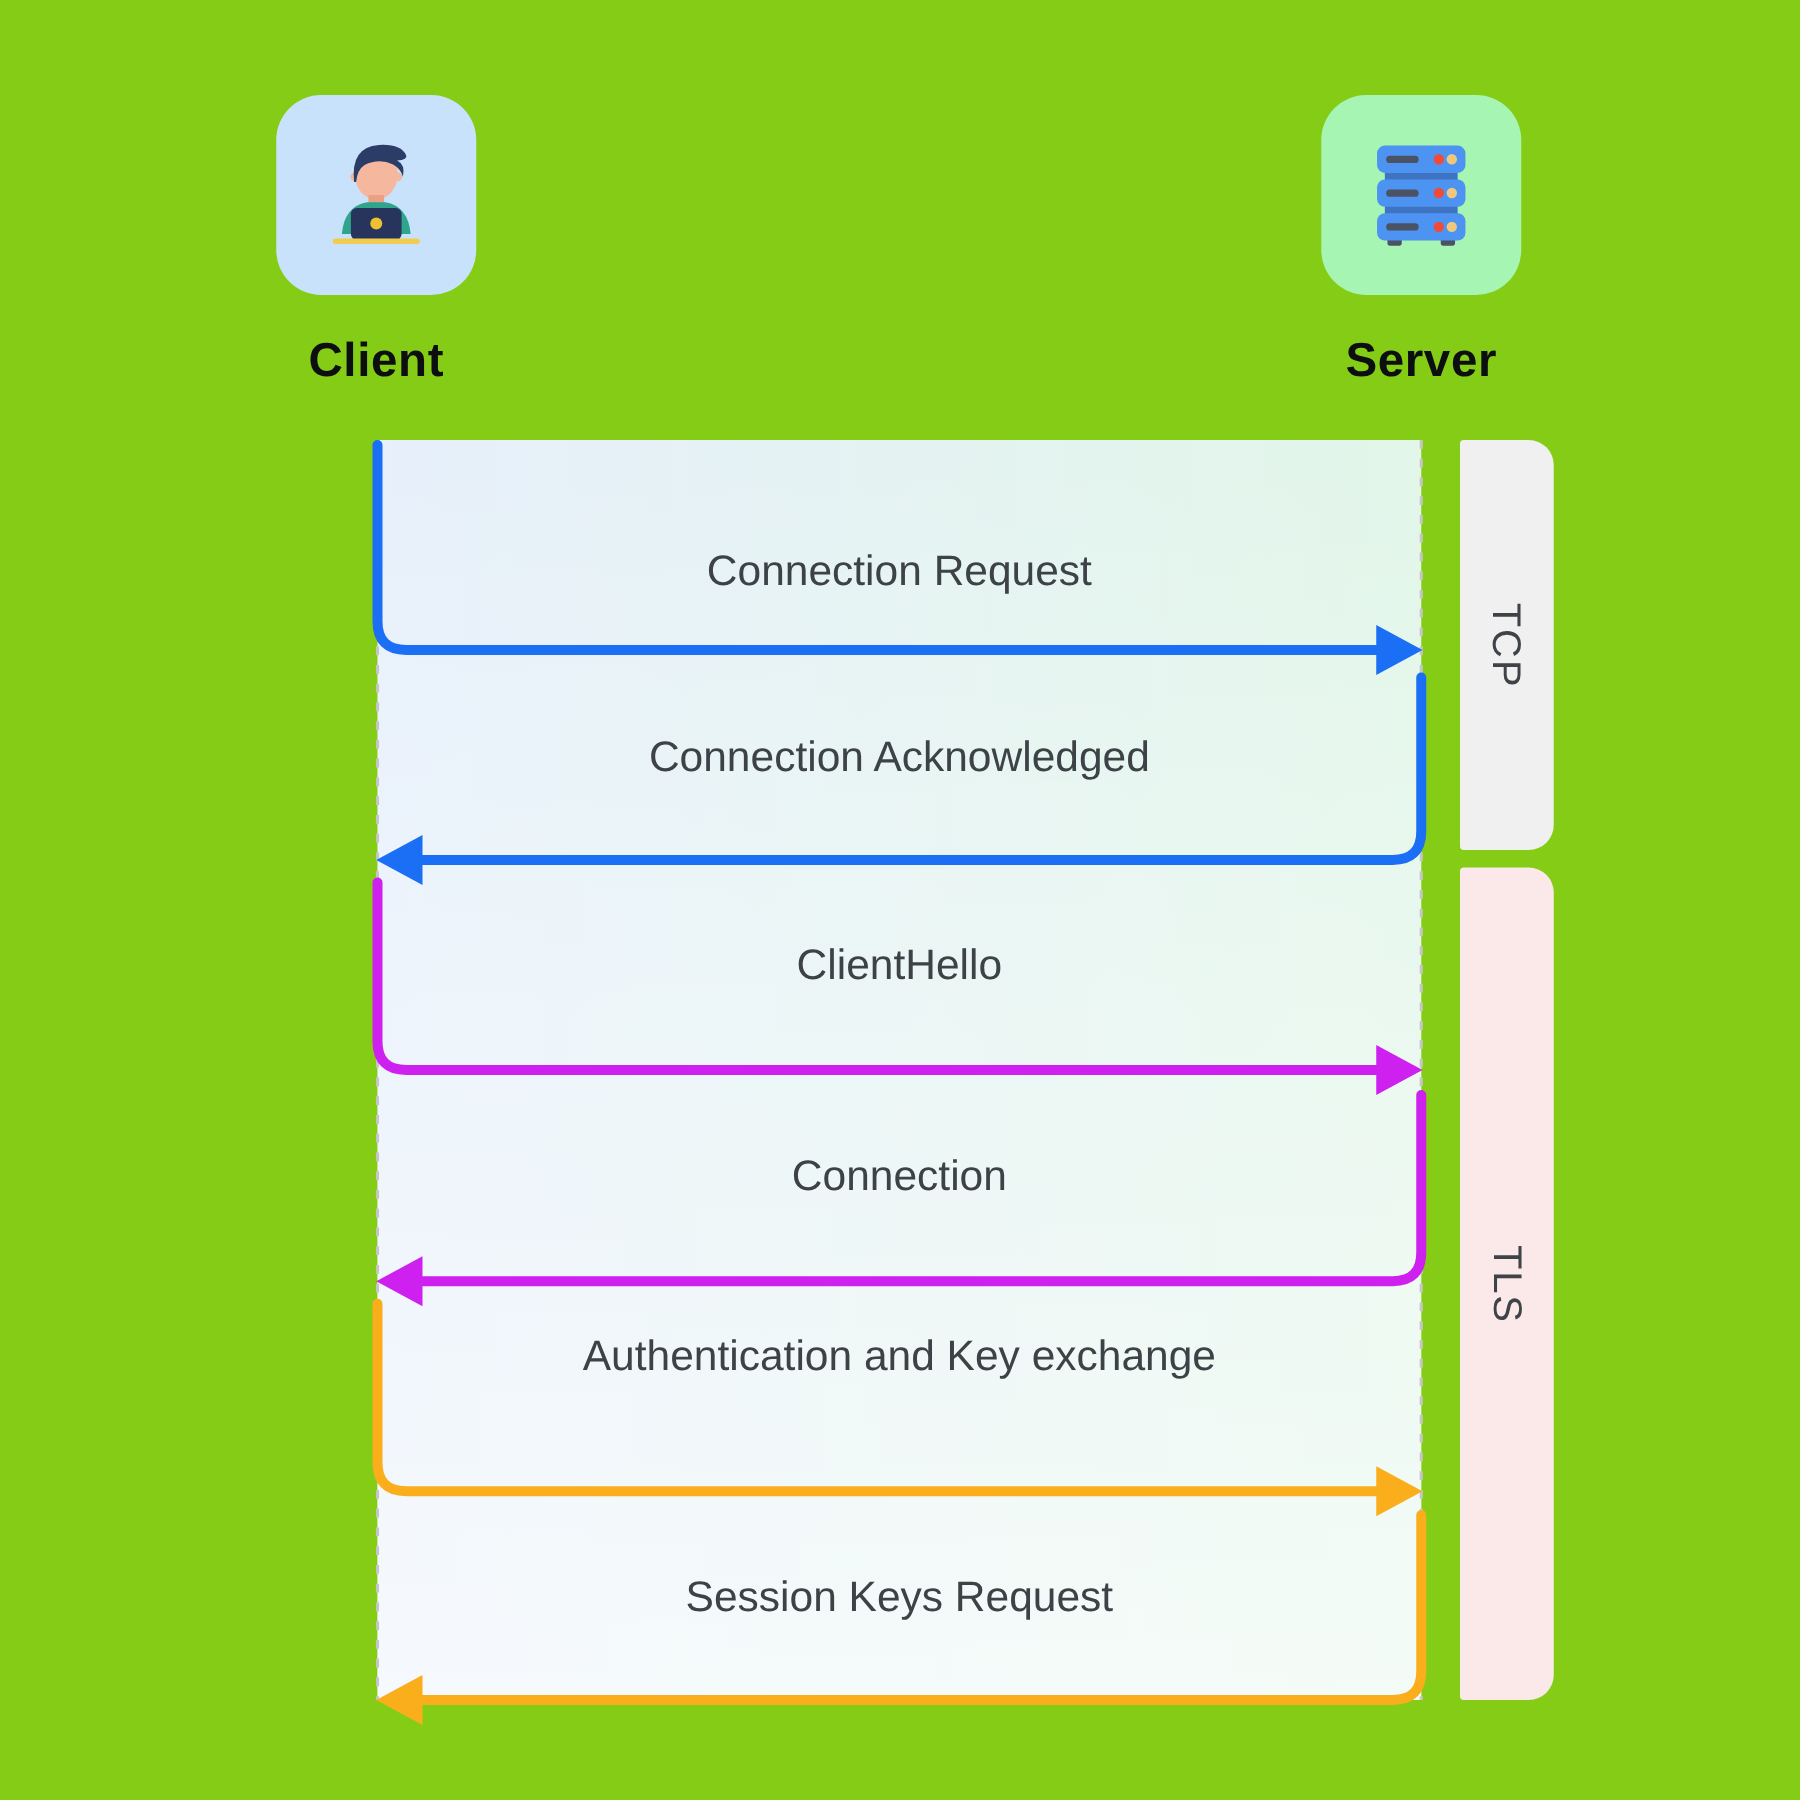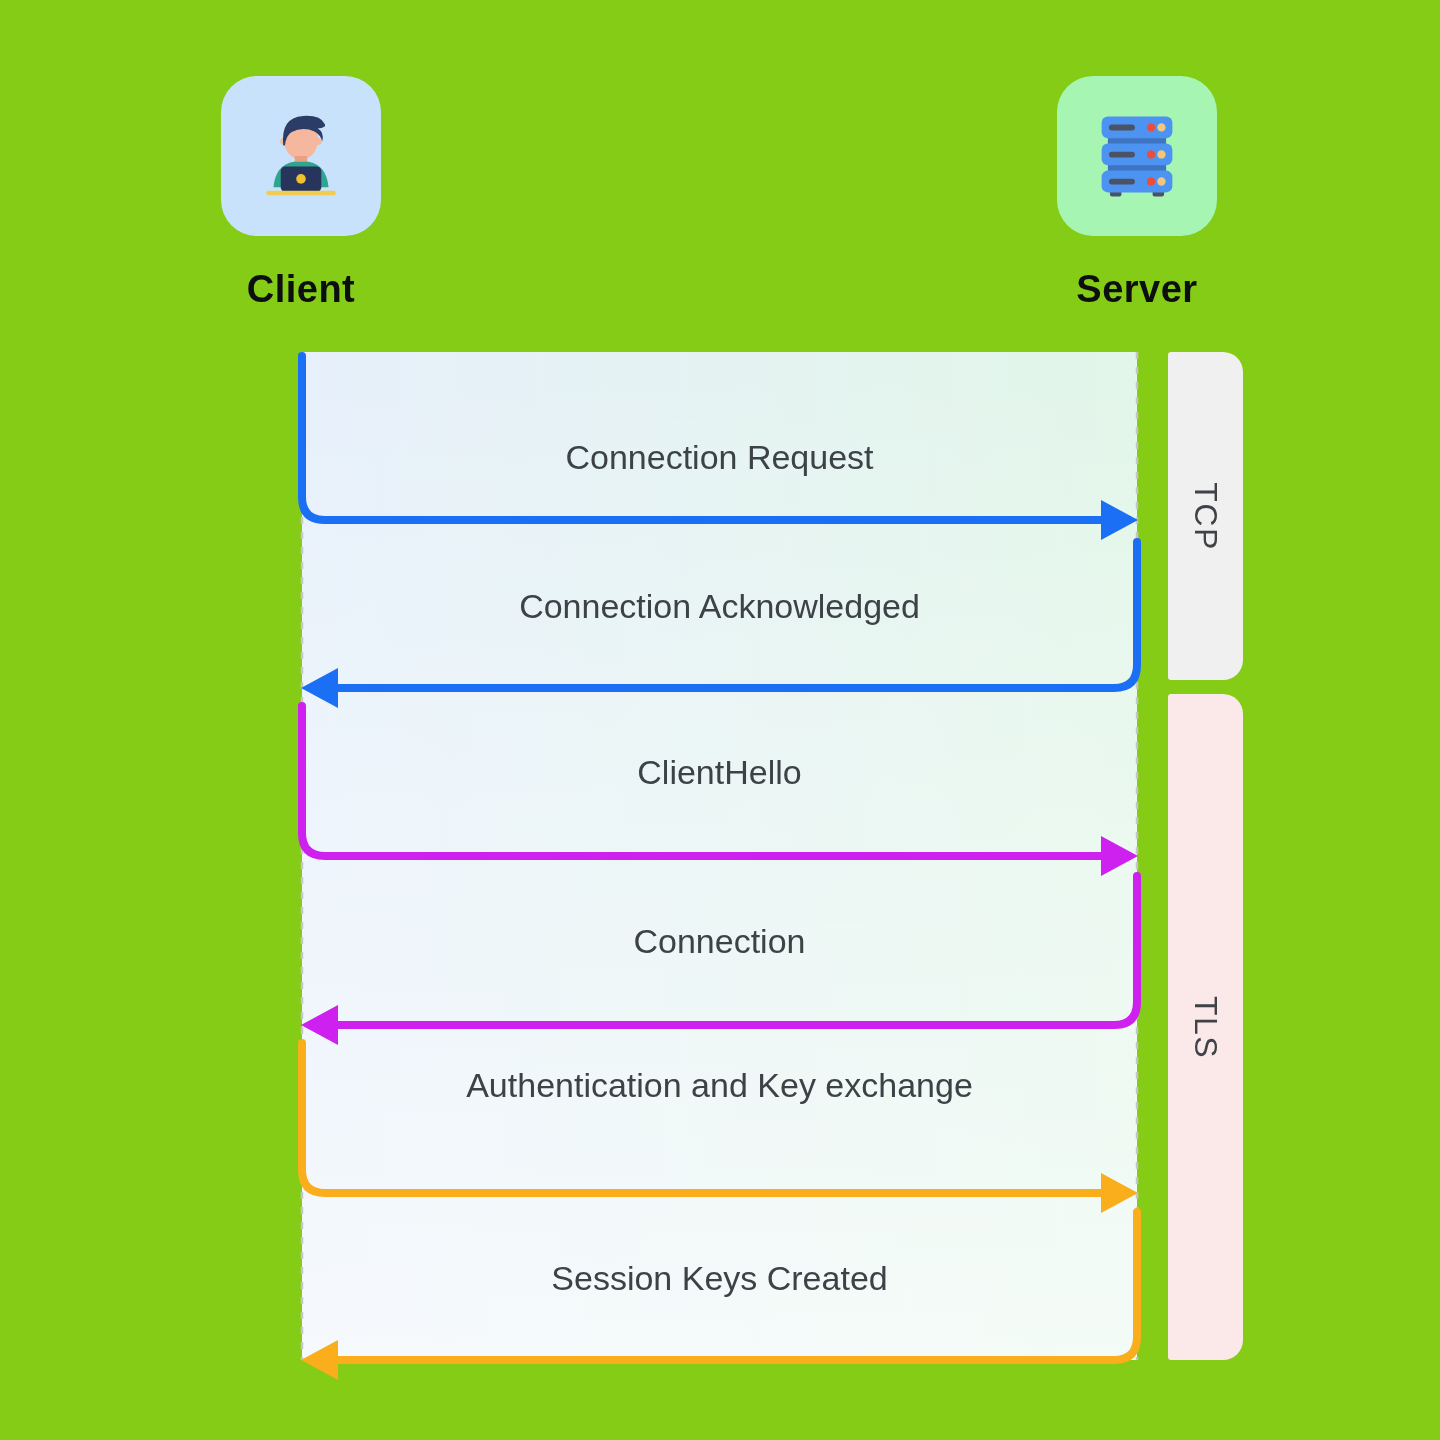--- a/index.html
+++ b/index.html
@@ -138,15 +138,15 @@
       <path d="M1137 1212 L1137 1337 Q1137 1360 1114 1360 L336 1360" fill="none" stroke-width="8" stroke-linecap="round" stroke="#FAAE1B"></path>
       <polygon points="301,1360 338,1340 338,1380" fill="#FAAE1B"></polygon>
     </g>
   </svg>
 
   <div class="msg-label" id="msg-0">Connection Request</div>
   <div class="msg-label" id="msg-1">Connection Acknowledged</div>
   <div class="msg-label" id="msg-2">ClientHello</div>
   <div class="msg-label" id="msg-3">Connection</div>
   <div class="msg-label" id="msg-4">Authentication and Key exchange</div>
-  <div class="msg-label" id="msg-5">Session Keys Created</div>
+  <div class="msg-label" id="msg-5">Session Keys Request</div>
 
 </div>
 
 </body></html>

